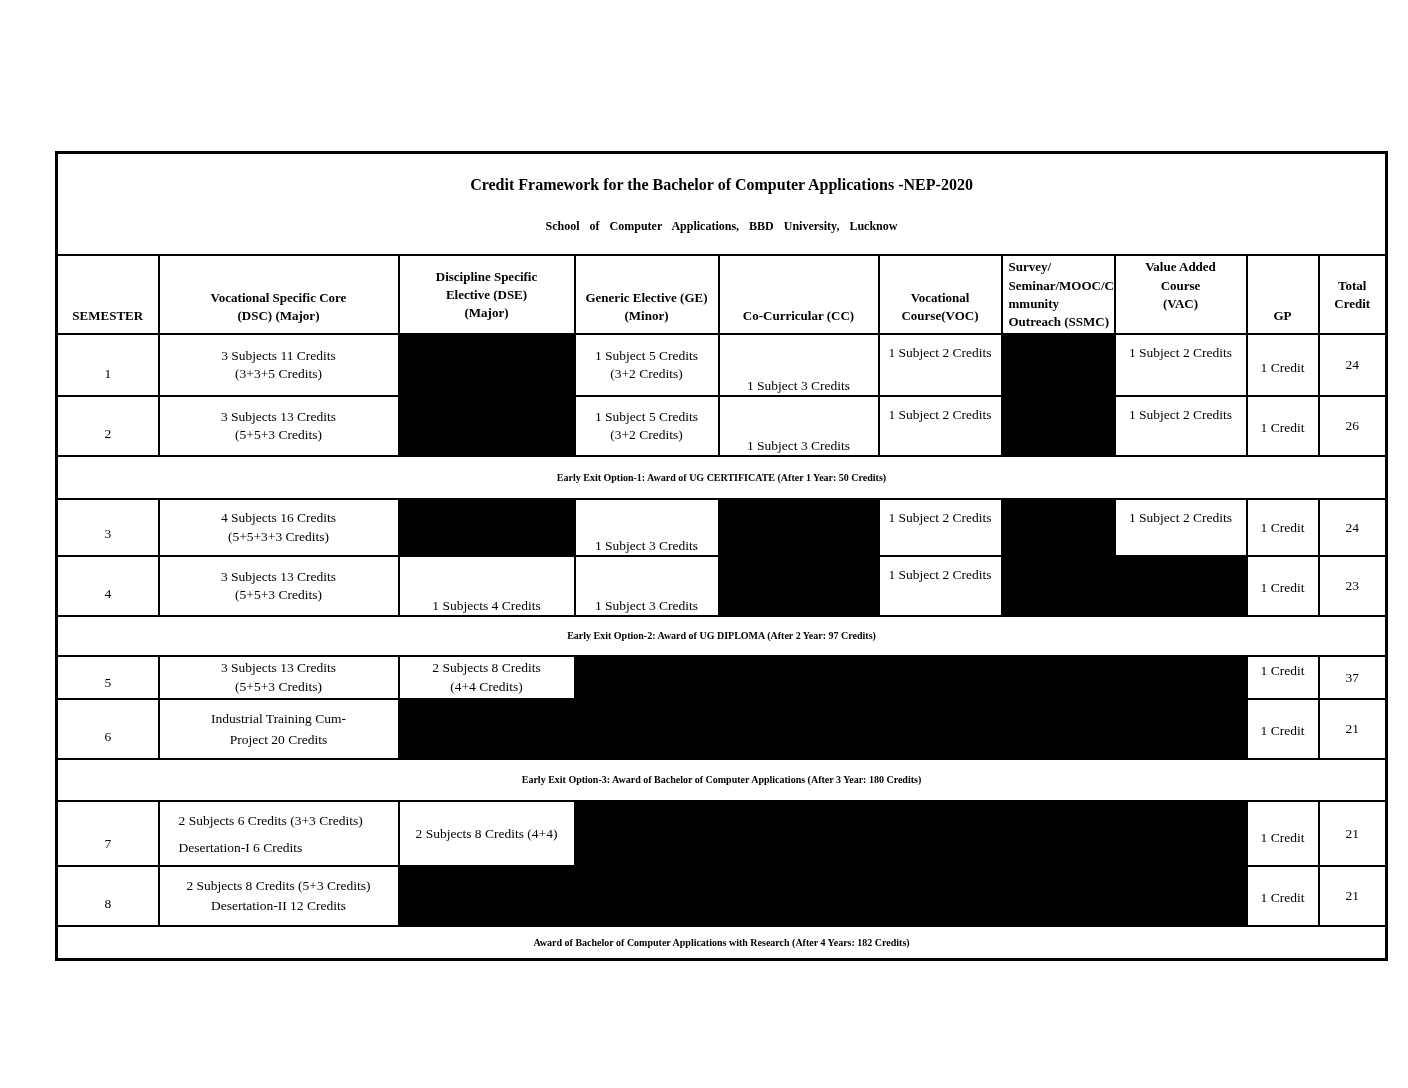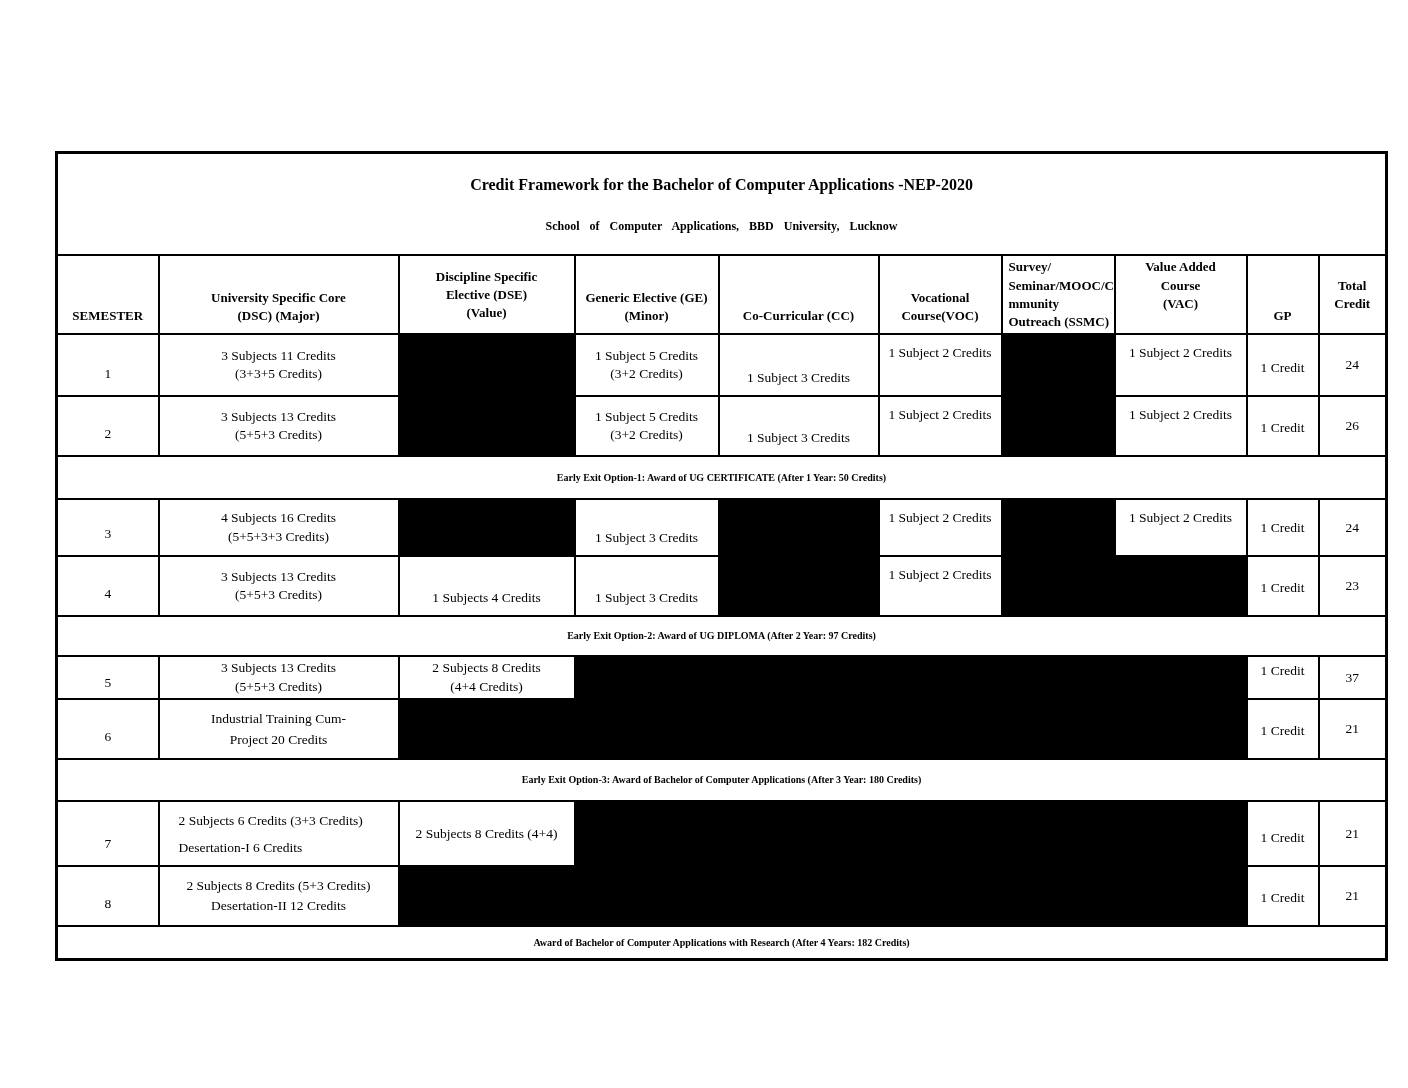--- a/index.html
+++ b/index.html
@@ -24,21 +24,21 @@
   th{font-weight:bold;font-size:13px;line-height:1.4;}
   .title-cell{border-bottom:2px solid #000;}
   .t1{font-size:16px;font-weight:bold;}
   .t2{font-size:12px;font-weight:bold;word-spacing:7px;margin-top:4px;}
   .blk{background:#000000;}
   .band{font-weight:bold;font-size:10px;}
   .va-b{vertical-align:bottom;padding-bottom:8px;}
   .va-t{vertical-align:top;}
   .ta-l{text-align:left;padding-left:6px;}
   .sem{vertical-align:bottom;padding-bottom:12px;}
-  .cc-cell{vertical-align:bottom;padding-bottom:8px;}
+  .cc-cell{vertical-align:bottom;padding-bottom:0;}
   .voc-cell{vertical-align:top;padding-top:9px;}
   .vac-cell{vertical-align:top;padding-top:9px;}
   .gp-cell{vertical-align:bottom;padding-bottom:18px;}
   .dsc-left{text-align:left;padding-left:19px;line-height:2.0;}
   .tight{line-height:1.35;}
 </style>
 </head>
 <body>
 
 <div class="sheet">
@@ -59,25 +59,25 @@
     <tbody>
         <tr style="height:68px">
       <td colspan="10" class="title-cell">
         <div class="t1">Credit Framework for the Bachelor of Computer Applications -NEP-2020</div>
         <div class="t2">School of Computer Applications, BBD University, Lucknow</div>
       </td>
     </tr>
 
     <tr style="height:75px">
       <th class="va-b">SEMESTER</th>
-      <th class="va-b">University Specific Core
+      <th class="va-b">Vocational Specific Core
 (DSC)  (Major)</th>
       <th>Discipline Specific
 Elective (DSE)
-(Value)</th>
+(Major)</th>
       <th class="va-b">Generic Elective (GE)
 (Minor)</th>
       <th class="va-b">Co-Curricular (CC)</th>
       <th class="va-b">Vocational
 Course(VOC)</th>
       <th class="va-t ta-l">Survey/
 Seminar/MOOC/Co
 mmunity
 Outreach (SSMC)</th>
       <th class="va-t">Value Added

